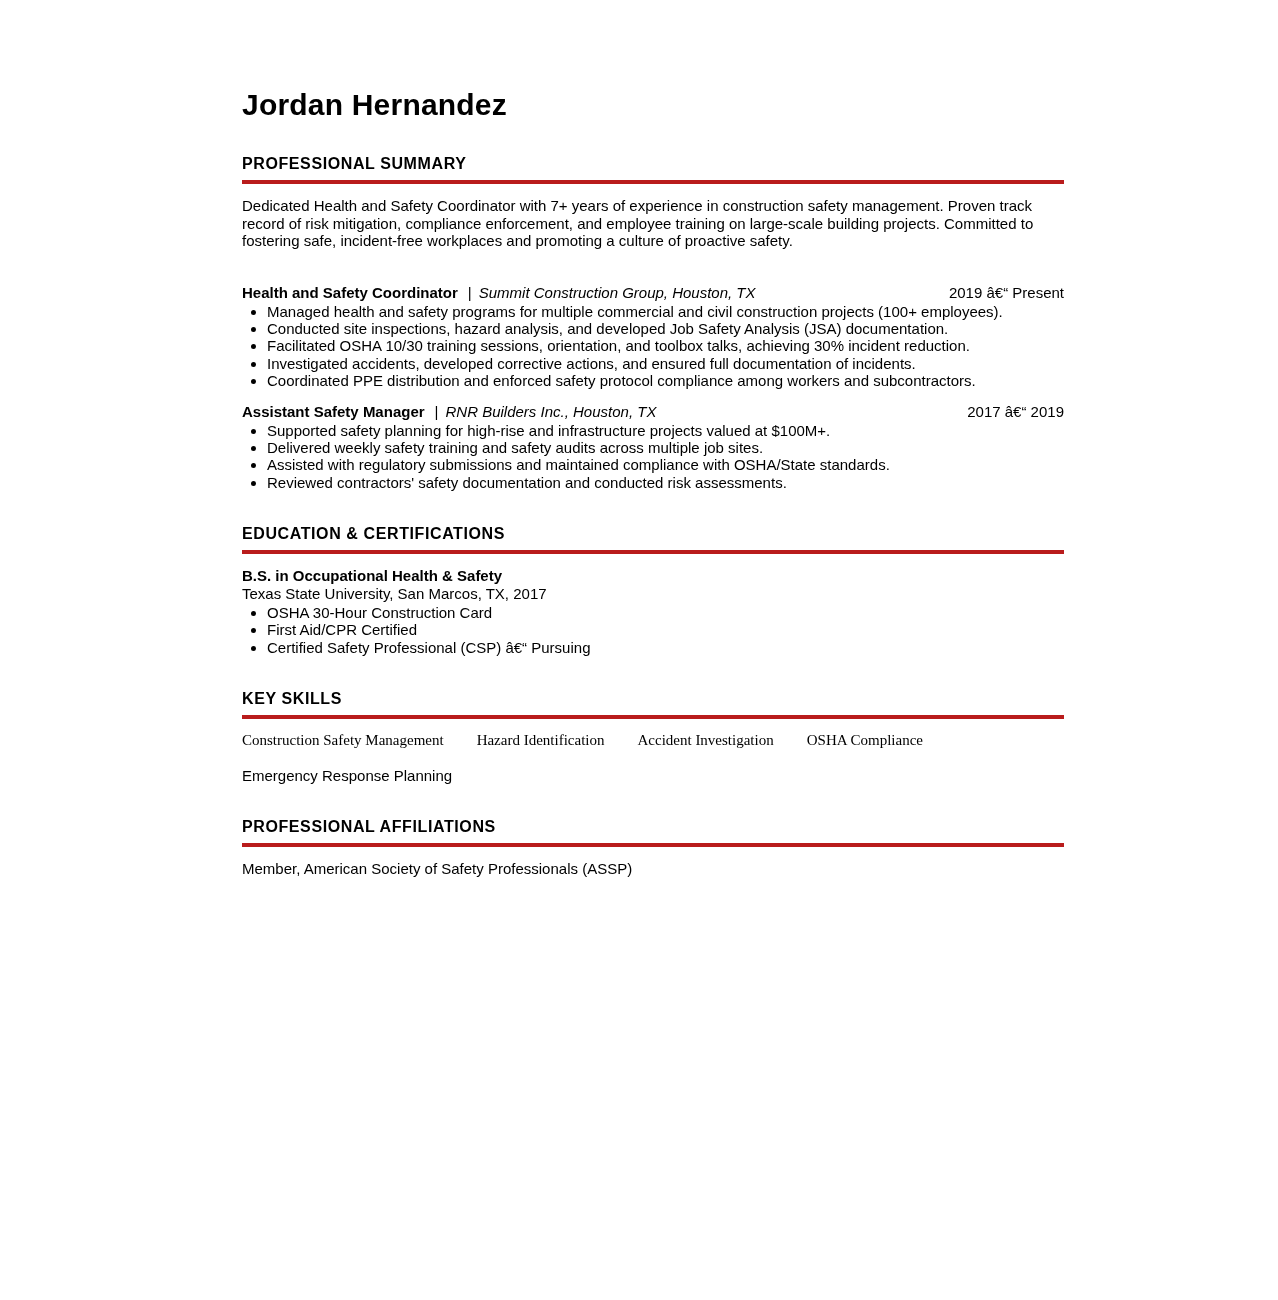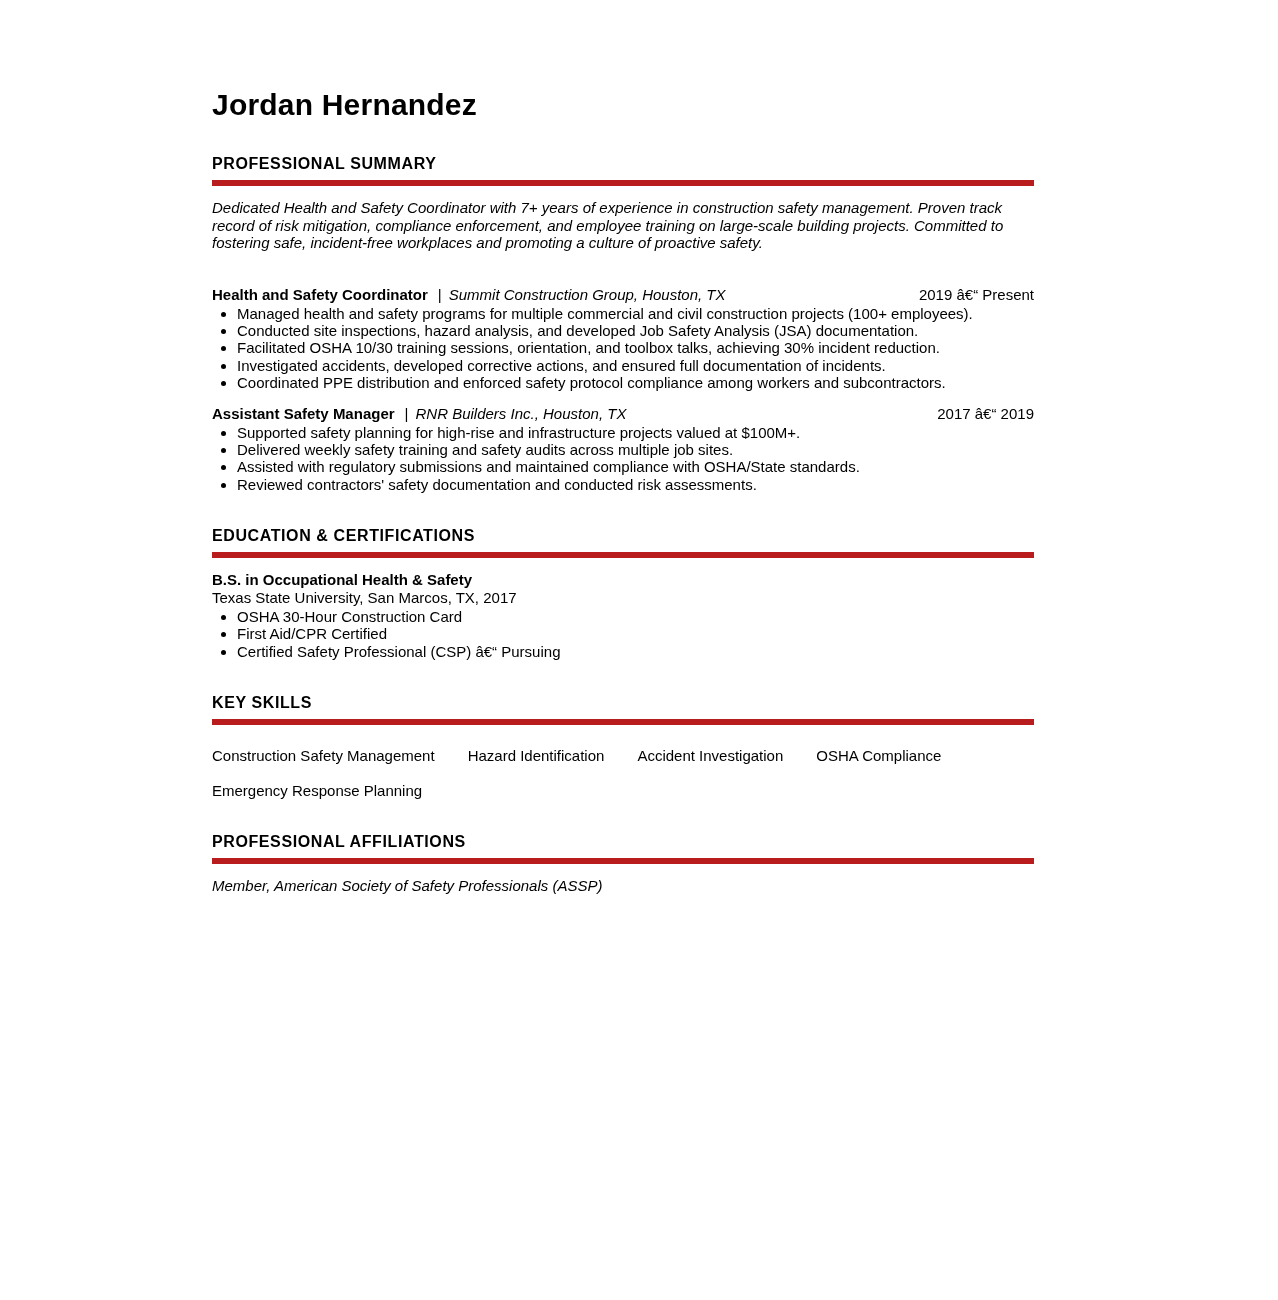--- a/index.html
+++ b/index.html
@@ -10,21 +10,21 @@
     font-family: "Liberation Sans", sans-serif;
   }
   body {
     width: 1278px;
     height: 1300px;
     position: relative;
     overflow: hidden;
   }
   .page {
     position: absolute;
-    left: 212px;
+    left: 242px;
     top: 88px;
     width: 822px;
   }
   h1.name {
     font-size: 30px;
     font-weight: bold;
     margin: 0;
     line-height: 1.1;
     letter-spacing: 0.2px;
   }
@@ -39,28 +39,27 @@
     margin-top: 21px;
     font-size: 15px;
   }
   .section { margin-top: 34px; }
   h2.sec-heading {
     font-size: 16px;
     font-weight: bold;
     margin: 0;
     padding-bottom: 7px;
     letter-spacing: 0.6px;
-    border-bottom: 6px solid #b91c1c;
+    border-bottom: 4px solid #b91c1c;
   }
   .sec-content { margin-top: 13px; }
   p.body-text {
     margin: 13px 0 0 0;
     font-size: 15px;
     line-height: 17.5px;
-    font-style: italic;
   }
   .job-line {
     display: flex;
     align-items: baseline;
     font-size: 15px;
   }
   .job + .job { margin-top: 13px; }
   .job-title { font-weight: bold; white-space: nowrap; }
   .job-sep { margin: 0 7px 0 10px; }
   .job-company { font-style: italic; white-space: nowrap; }
@@ -74,21 +73,21 @@
     line-height: 17.4px;
   }
   .edu-degree { font-size: 15px; line-height: 17.4px; font-weight: bold; }
   .edu-school { font-size: 15px; line-height: 17.4px; }
   .skills-row {
     display: flex;
     gap: 33px;
     font-size: 15px;
     margin-top: 18px;
   }
-  .skills-row.first { margin-top: 22px; }
+  .skills-row.first { margin-top: 13px; font-family: Liberation Serif, serif; }
 </style>
 </head>
 <body>
 
 <div class="page">
 
   <header>
     <h1 class="name">Jordan Hernandez</h1>
   </header>
 

